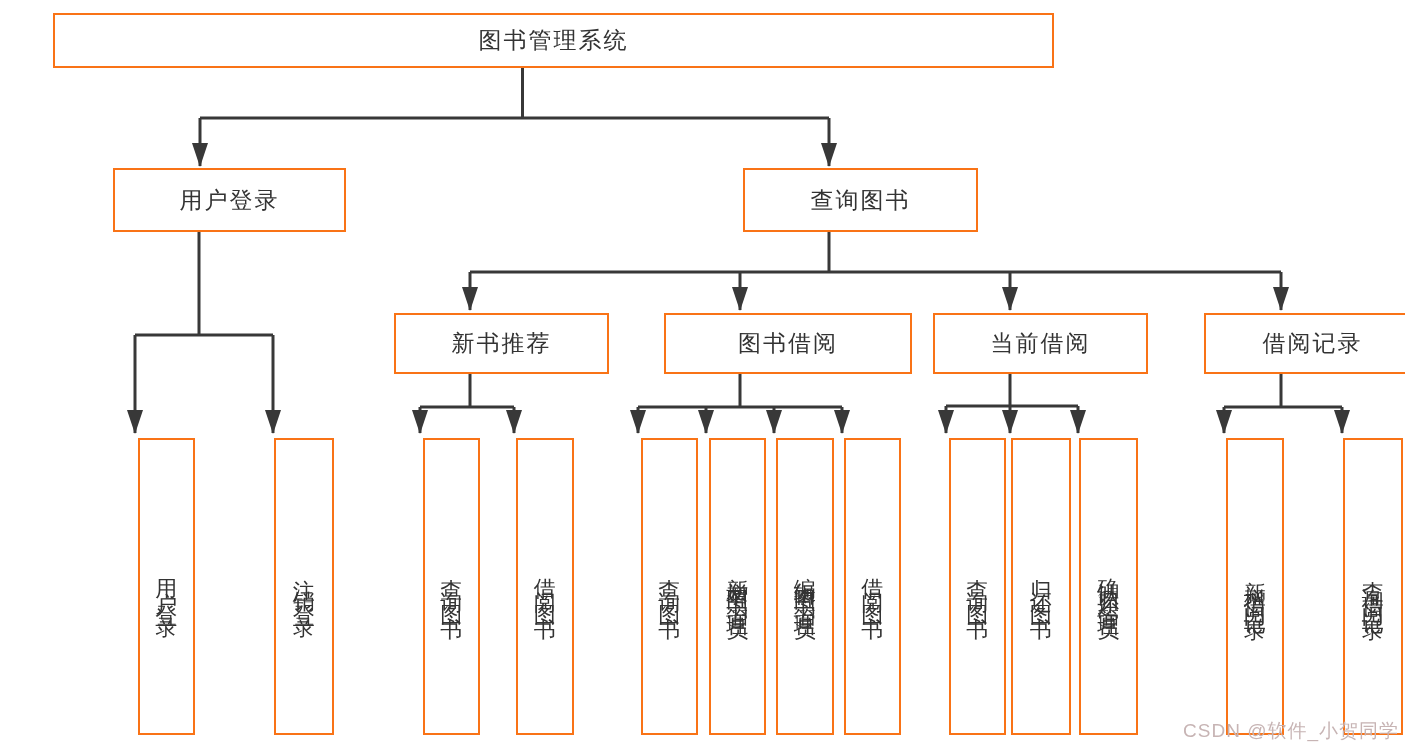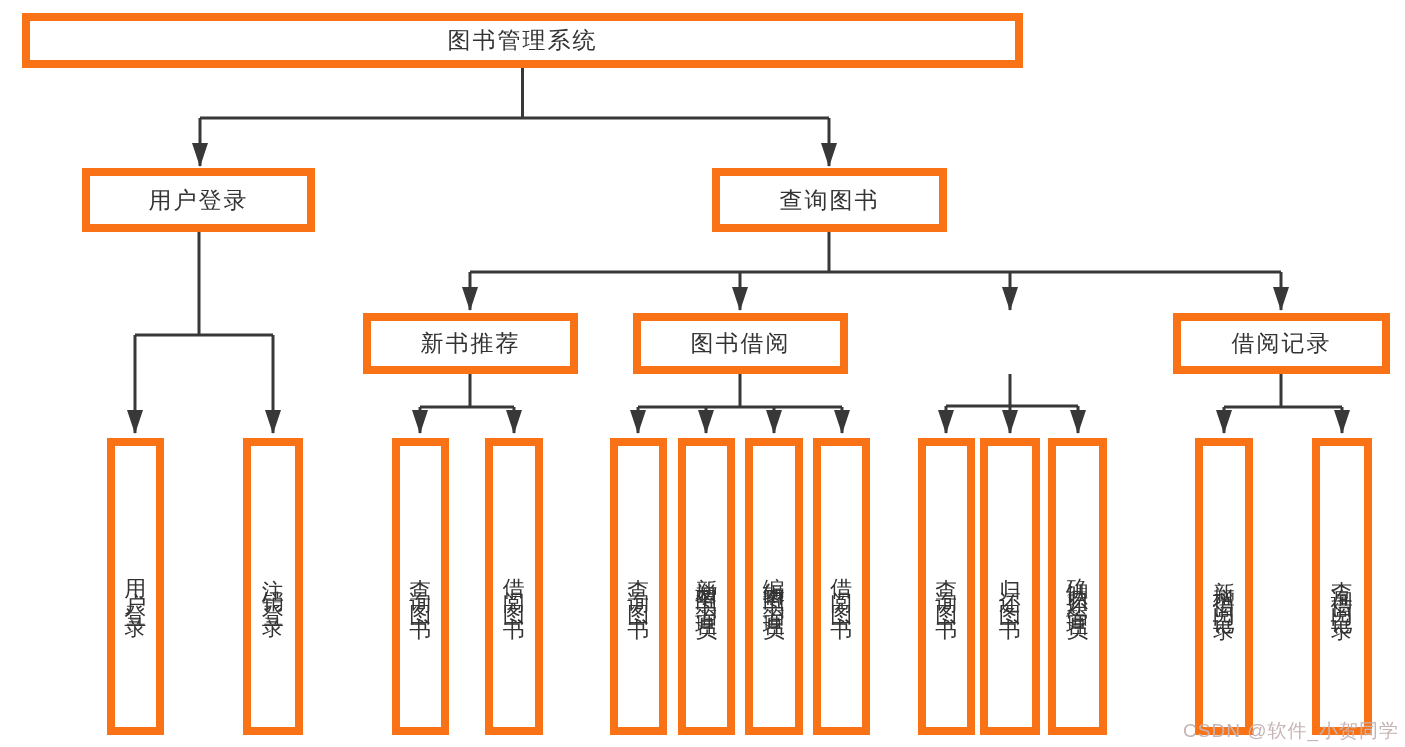--- a/index.html
+++ b/index.html
@@ -8,40 +8,41 @@
     position: relative;
     width: 1405px;
     height: 747px;
     background: #ffffff;
     font-family: "Liberation Sans", "DejaVu Sans", sans-serif;
     overflow: hidden;
   }
   svg.wires { position: absolute; left: 0; top: 0; z-index: 1; }
   .node {
     position: absolute;
-    border: 8px solid #f97316;
+    border: 2px solid #f97316;
     background: #ffffff;
     display: flex;
     align-items: center;
     justify-content: center;
     color: #333333;
     z-index: 2;
     line-height: 1.25;
+    margin-left: 31px;
   }
   .h { font-size: 23px; letter-spacing: 2px; }
   .v { writing-mode: vertical-rl; font-size: 22px; letter-spacing: 6px; }
   .v.wide { letter-spacing: 13px; }
   .v.mid  { letter-spacing: 8px; }
 
   
   .root { left: 22px;  top: 13px;  width: 1001px; height: 55px; }
   .l2a  { left: 82px;  top: 168px; width: 233px;  height: 64px; }
   .l2b  { left: 712px; top: 168px; width: 235px;  height: 64px; }
   .l3a  { left: 363px; top: 313px; width: 215px;  height: 61px; }
-  .l3b  { left: 633px; top: 313px; width: 215px;  height: 61px; }
+  .l3b  { left: 633px; top: 313px; width: 248px;  height: 61px; }
   .l3c  { left: 902px; top: 313px; width: 215px;  height: 61px; }
   .l3d  { left: 1173px;top: 313px; width: 217px;  height: 61px; }
   .lf   { top: 438px; height: 297px; }
   .lf1  { left: 107px;  width: 57px; }
   .lf2  { left: 243px;  width: 60px; }
   .lf3  { left: 392px;  width: 57px; }
   .lf4  { left: 485px;  width: 58px; }
   .lf5  { left: 610px;  width: 57px; }
   .lf6  { left: 678px;  width: 57px; }
   .lf7  { left: 745px;  width: 58px; }
@@ -116,20 +117,23 @@
   <div class="node h l2b">
     <span>查询图书</span>
   </div>
 
   <div class="node h l3a">
     <span>新书推荐</span>
   </div>
   <div class="node h l3b">
     <span>图书借阅</span>
   </div>
+  <div class="node h l3c">
+    <span>当前借阅</span>
+  </div>
   <div class="node h l3d">
     <span>借阅记录</span>
   </div>
 
   <div class="node v wide lf lf1">
     <span>用户登录</span>
   </div>
   <div class="node v wide lf lf2">
     <span>注销登录</span>
   </div>

